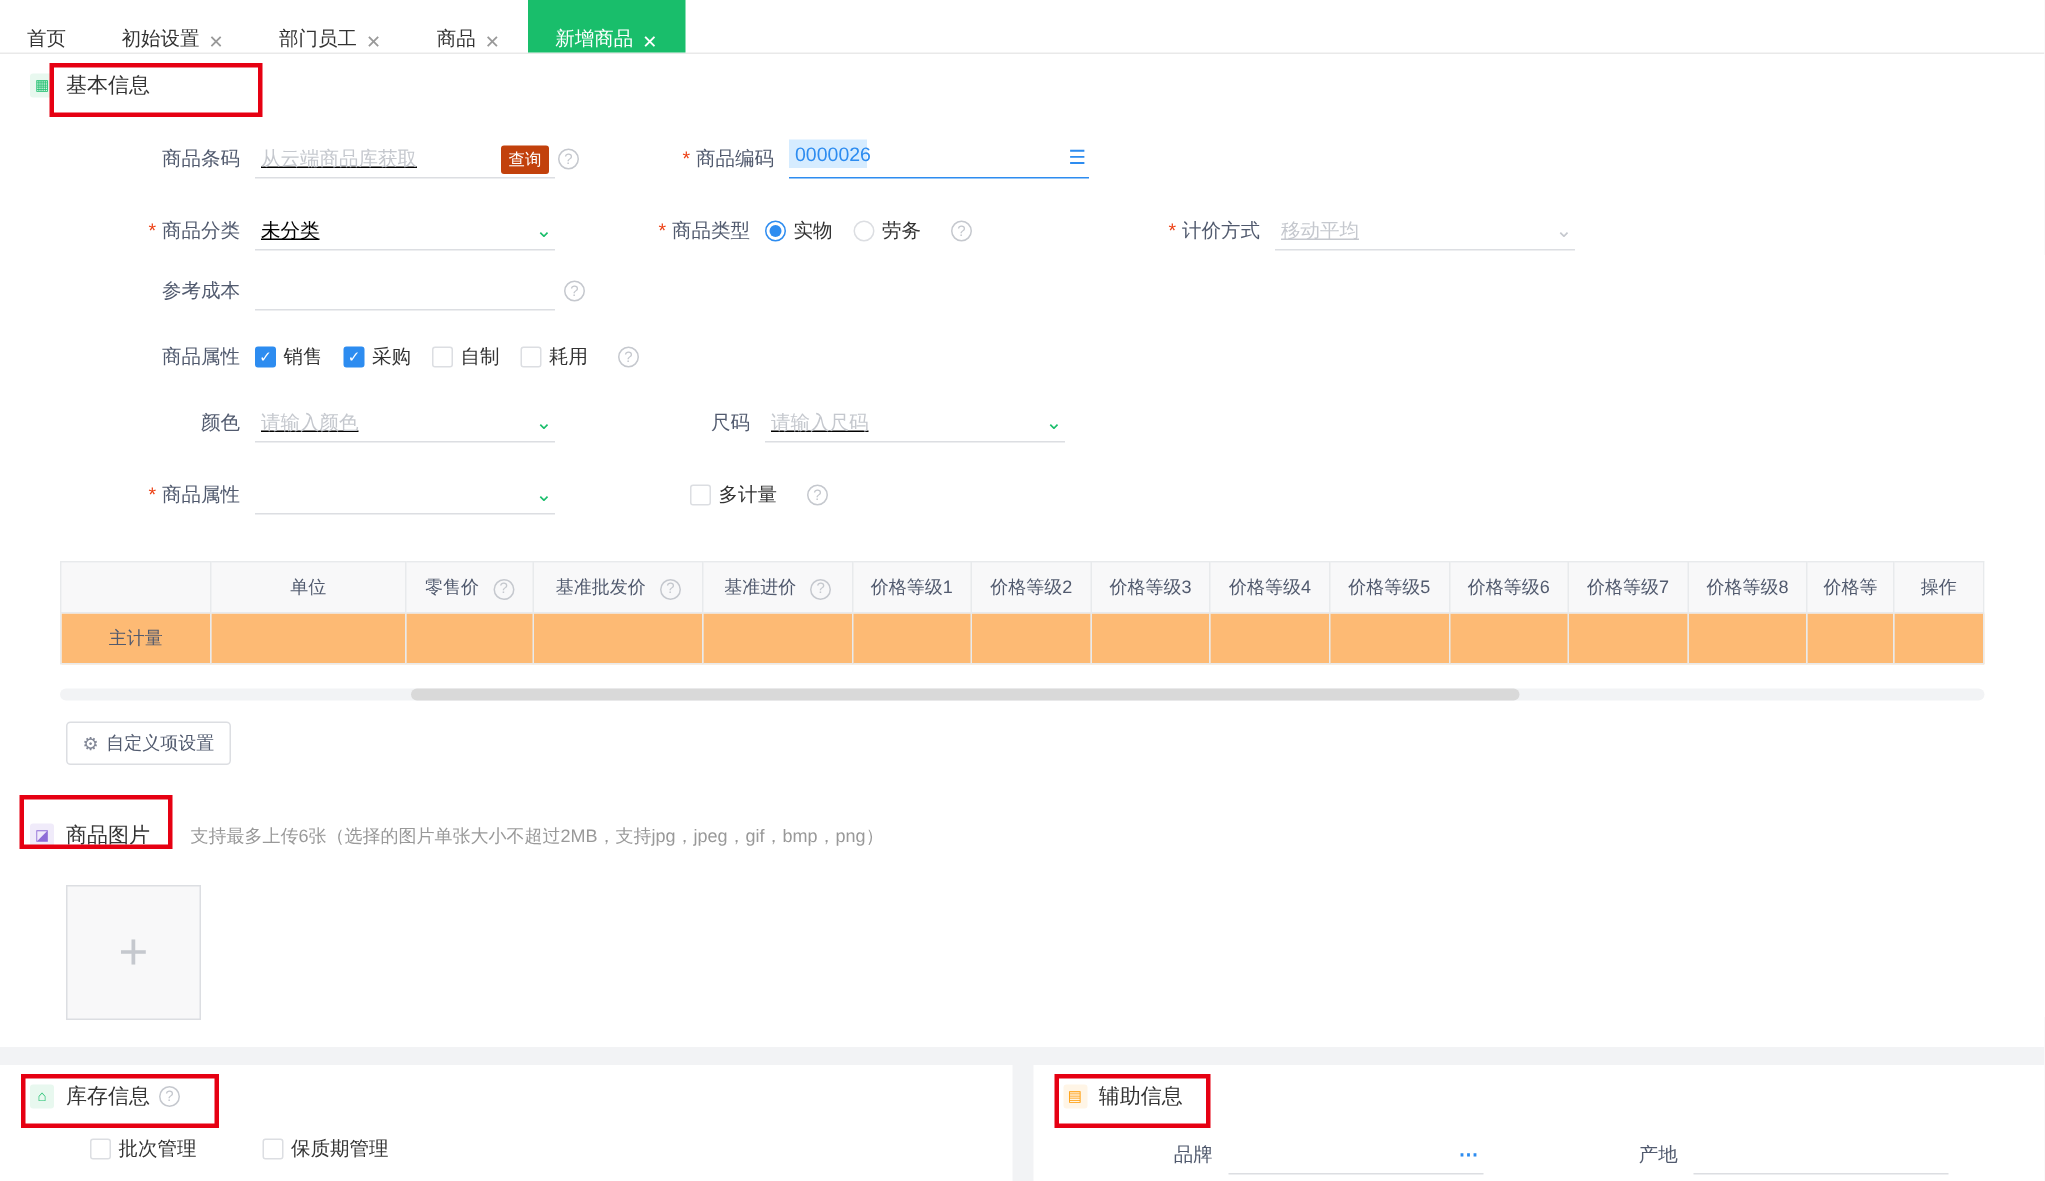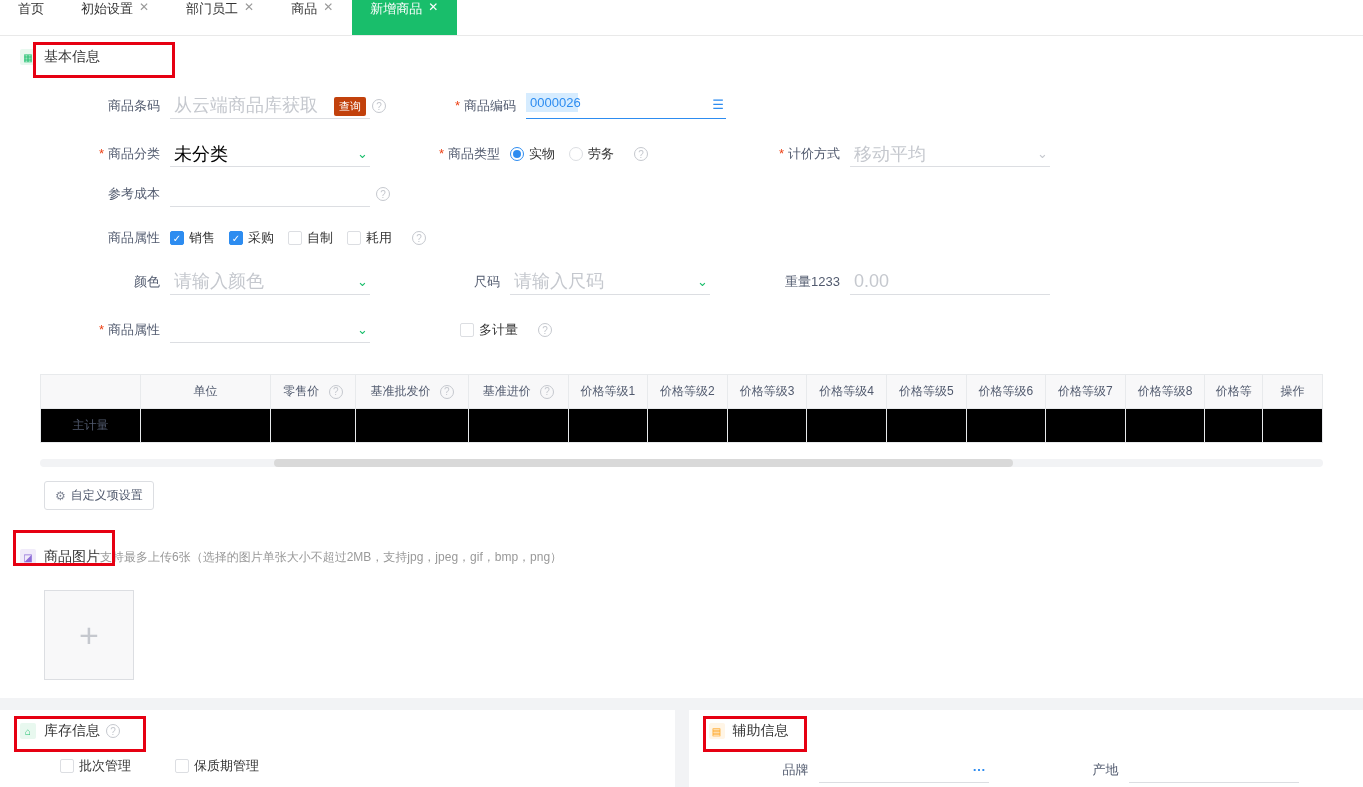--- a/index.html
+++ b/index.html
@@ -1,53 +1,53 @@
 <!DOCTYPE html>
 <html><head>
 <meta charset="utf-8">
 <style>
 * { box-sizing: border-box; margin: 0; padding: 0; font-family: -apple-system, "Helvetica Neue", Arial, sans-serif; }
 body { background: #f2f3f5; font-size: 13px; color: #333; }
 .tabs { background: #fff; border-bottom: 1px solid #e9e9e9; display: flex; height: 36px; align-items: stretch; }
-.tab { padding: 0 18px; display: flex; align-items: flex-start; cursor: pointer; border-right: 1px solid transparent; color: #333; font-size: 13px; }
+.tab { padding: 0 18px; display: flex; align-items: flex-end; cursor: pointer; border-right: 1px solid transparent; color: #333; font-size: 13px; }
 .tab .close { margin-left: 6px; color: #999; font-size: 12px; }
 .tab.active { background: #19be6b; color: #fff; }
 .tab.active .close { color: #fff; }
 .panel { background: #fff; margin: 0 0 12px 0; padding: 0 0 18px 0; }
 .panel-inner { padding: 10px 30px 0 30px; }
 .section-head { padding: 12px 20px 6px 20px; display: flex; align-items: center; }
 .section-icon { width: 16px; height: 16px; margin-right: 8px; border-radius: 2px; display: inline-flex; align-items: center; justify-content: center; font-size: 10px; color: #19be6b; background: #e8f8ef; }
 .section-title { font-size: 14px; color: #333; font-weight: 500; }
-.section-sub { font-size: 12px; color: #999; margin-left: 0; }
+.section-sub { font-size: 12px; color: #999; margin-left: 27px; }
 .hl-box { border: 3px solid #e60012; position: absolute; pointer-events: none; }
 .form-row { display: flex; flex-wrap: wrap; gap: 0 40px; padding: 4px 0 4px 40px; }
 .form-item { display: flex; align-items: center; margin: 7px 0; }
 .form-item .label { width: 100px; text-align: right; padding-right: 10px; color: #515a6e; font-size: 13px; }
 .form-item .req::before { content: "*"; color: #ed4014; margin-right: 4px; }
-.input { height: 26px; border: none; border-bottom: 1px solid #dcdee2; padding: 0 4px; font-size: 18px; width: 200px; background: transparent; outline: none; }
+.input { height: 26px; border: none; border-bottom: 1px solid #dcdee2; padding: 0 4px; font-size: 13px; width: 200px; background: transparent; outline: none; text-decoration: underline; }
 .input::placeholder { color: #c5c8ce; }
 .select-wrap { position: relative; display: inline-block; }
 .select-wrap .chev { position: absolute; right: 2px; top: 5px; color: #19be6b; pointer-events: none; font-size: 13px;}
 .select-wrap.gray .chev { color: #c5c8ce; }
 .btn-query { background: #c2410c; color: #fff; font-size: 11px; padding: 2px 5px; border-radius: 2px; margin-left: -36px; z-index: 1; position: relative; cursor: pointer; }
 .help { display: inline-flex; width: 14px; height: 14px; border: 1px solid #c5c8ce; border-radius: 50%; align-items: center; justify-content: center; font-size: 10px; color: #c5c8ce; margin-left: 6px; cursor: help; }
 .radio, .checkbox { display: inline-flex; align-items: center; margin-right: 14px; cursor: pointer; }
 .radio .dot { width: 14px; height: 14px; border: 1px solid #2d8cf0; border-radius: 50%; margin-right: 5px; display: inline-flex; align-items: center; justify-content: center; }
 .radio.unchecked .dot { border-color: #dcdee2; }
 .radio .dot::after { content: ""; width: 8px; height: 8px; background: #2d8cf0; border-radius: 50%; }
 .radio.unchecked .dot::after { display: none; }
 .checkbox .box { width: 14px; height: 14px; border: 1px solid #dcdee2; border-radius: 2px; margin-right: 5px; display: inline-flex; align-items: center; justify-content: center; font-size: 10px; color: #fff; }
 .checkbox.checked .box { background: #2d8cf0; border-color: #2d8cf0; }
 .checkbox.checked .box::after { content: "✓"; }
 .code-icon { position: absolute; right: 2px; top: 4px; color: #2d8cf0; font-size: 13px; }
 .code-input { color: #2d8cf0; background: #d6ecff; width:52px; display:inline-block; padding:2px 4px; }
 .code-line { border-bottom: 1px solid #2d8cf0; width: 200px; position: relative; display:inline-block; height:26px; }
 .table { width: 100%; border-collapse: collapse; margin-top: 12px; }
 .table th, .table td { border: 1px solid #e8eaec; padding: 8px 6px; text-align: center; font-size: 12px; color: #515a6e; background:#f8f8f9; font-weight:500;}
-.table td { background: #000000; color:#515a6e; }
+.table td { background: #fdba74; color:#515a6e; }
 .table-wrap { overflow-x: auto; margin: 8px 40px 16px 40px; position:relative;}
 .table th { white-space: nowrap; }
 .scroll-track{height:8px;background:#f2f3f5;margin:0 40px;position:relative;border-radius:4px;}
 .scroll-thumb{position:absolute;left:234px;right:310px;top:0;bottom:0;background:#d9d9d9;border-radius:4px;}
 .custom-btn { margin: 14px 0 0 44px; display: inline-flex; align-items: center; border: 1px solid #dcdee2; border-radius: 3px; padding: 5px 10px; font-size: 12px; color: #515a6e; cursor: pointer; }
 .custom-btn .gear { margin-right: 5px; color: #808695; }
 .upload-box { width: 90px; height: 90px; border: 1px solid #dcdee2; background: #f8f8f9; display: flex; align-items: center; justify-content: center; margin: 18px 0 0 44px; cursor: pointer; }
 .upload-box .plus { font-size: 34px; color: #c5c8ce; font-weight: 200; }
 .bottom-row { display: flex; gap: 14px; padding: 0; }
 .bottom-panel { background: #fff; flex: 1; min-height: 140px; }
@@ -175,24 +175,20 @@
           <input class="input" placeholder="请输入颜色" style="">
           <span class="chev">⌄</span>
         </span>
       </div>
       <div class="form-item">
         <span class="label">尺码</span>
         <span class="select-wrap">
           <input class="input" placeholder="请输入尺码" style="">
           <span class="chev">⌄</span>
         </span>
-      </div>
-      <div class="form-item">
-        <span class="label" style="width:100px">重量1233</span>
-        <input class="input" placeholder="0.00" style="">
       </div>
     </div>
 
     <div class="form-row">
       <div class="form-item">
         <span class="label req">商品属性</span>
         <span class="select-wrap">
           <input class="input" style="">
           <span class="chev">⌄</span>
         </span>

